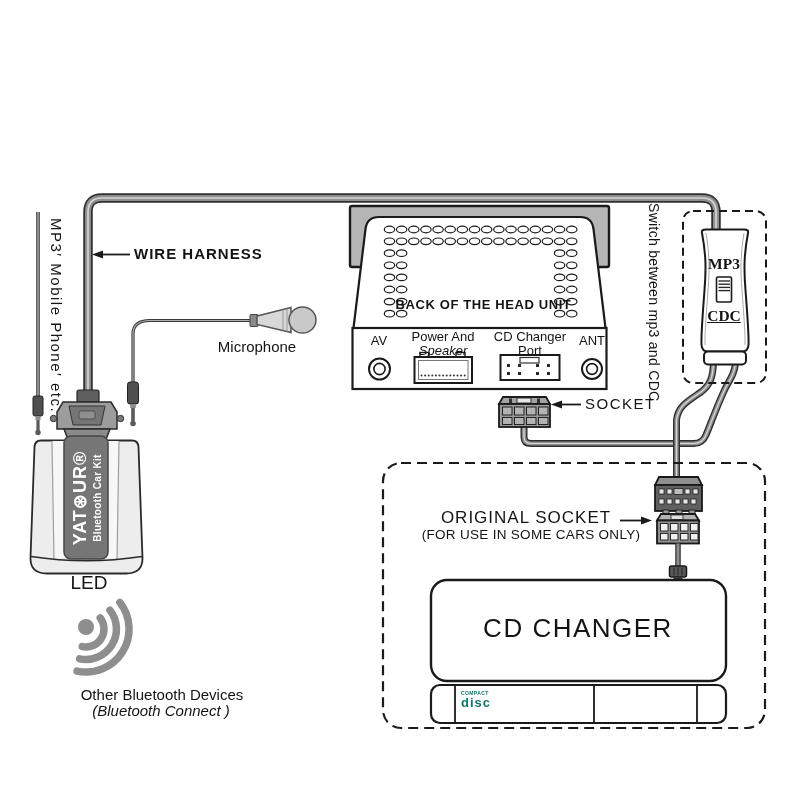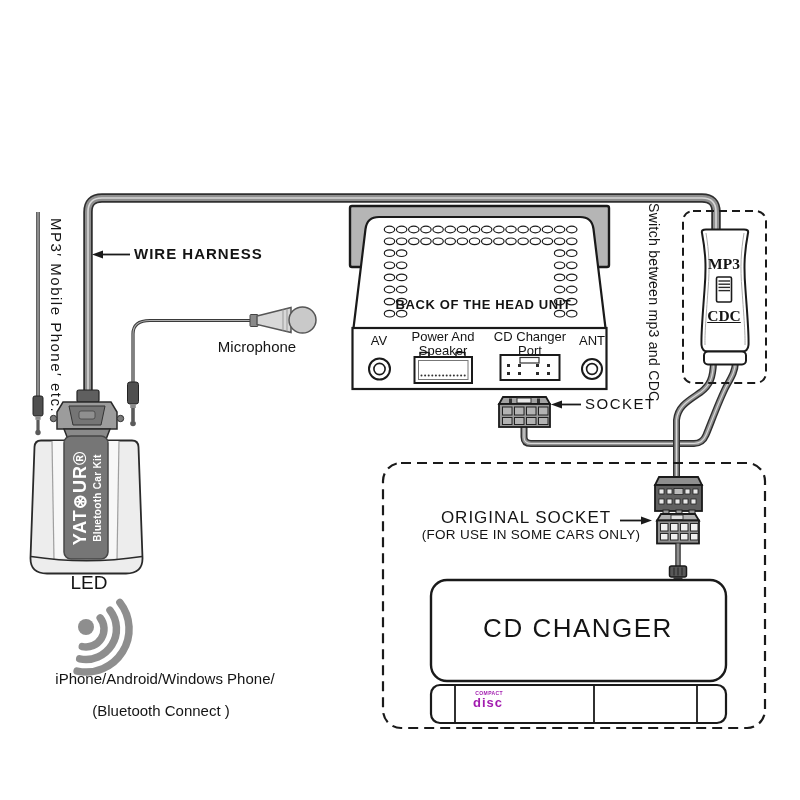--- a/index.html
+++ b/index.html
@@ -8,21 +8,21 @@
   #diagram{position:absolute;left:0;top:0;}
   .lbl{position:absolute;white-space:nowrap;color:#141414;line-height:1.1;}
   .ctr{transform:translateX(-50%);}
   .vtext{writing-mode:vertical-rl;text-orientation:mixed;}
   .serifb{font-family:"Liberation Serif",serif;font-weight:bold;}
   #brand-block{position:absolute;left:26px;top:479px;width:120px;height:38px;
                transform:rotate(-90deg);display:flex;flex-direction:column;
                align-items:center;justify-content:center;color:#fff;text-align:center;}
   #brand-block .b1{font-size:18px;font-weight:bold;letter-spacing:1px;}
   #brand-block .b2{font-size:10px;font-weight:bold;letter-spacing:.3px;margin-top:1px;}
-  #disc-logo{position:absolute;left:461px;top:691px;width:42px;text-align:right;color:#a21caf;line-height:1;}
+  #disc-logo{position:absolute;left:461px;top:691px;width:42px;text-align:left;color:#0f766e;line-height:1;}
   #disc-logo .t{font-size:5px;font-weight:bold;letter-spacing:.4px;}
   #disc-logo .d{font-size:13px;font-weight:bold;letter-spacing:1px;margin-top:0px;}
 </style>
 </head>
 <body>
 
 <div id="canvas">
 
 <svg id="diagram" width="800" height="800" viewBox="0 0 800 800">
 
@@ -317,41 +317,41 @@
 <div class="lbl vtext" style="left:47px;top:218px;font-size:15px;letter-spacing:1.5px;">MP3′ Mobile Phone′ etc.</div>
 
 <div class="lbl" style="left:134px;top:246px;font-size:15px;font-weight:700;letter-spacing:1px;">WIRE HARNESS</div>
 
 <div class="lbl ctr" style="left:257px;top:339px;font-size:15px;">Microphone</div>
 
 <div class="lbl ctr" style="left:480px;top:298px;font-size:13px;font-weight:bold;letter-spacing:.6px;padding-left:7px;">BACK OF THE HEAD UNIT</div>
 
 <div class="lbl ctr" style="left:379px;top:334px;font-size:13px;">AV</div>
 <div class="lbl ctr" style="left:443px;top:330px;font-size:13px;">Power And</div>
-<div class="lbl ctr" style="left:443px;top:344px;font-size:13px;">Speaker</div>
+<div class="lbl ctr" style="left:443px;top:344px;font-size:13px;font-style:italic;">Speaker</div>
 <div class="lbl ctr" style="left:530px;top:330px;font-size:13px;">CD Changer</div>
 <div class="lbl ctr" style="left:530px;top:344px;font-size:13px;">Port</div>
 <div class="lbl ctr" style="left:592px;top:334px;font-size:13px;">ANT</div>
 
 <div class="lbl vtext" style="left:646px;top:203px;font-size:14px;letter-spacing:.3px;">Switch between mp3 and CDC</div>
 
 <div class="lbl ctr serifb" style="left:724px;top:255px;font-size:15.5px;">MP3</div>
 <div class="lbl ctr serifb" style="left:724px;top:307px;font-size:15.5px;text-decoration:underline;">CDC</div>
 
 <div class="lbl" style="left:585px;top:396px;font-size:15px;letter-spacing:1.5px;">SOCKET</div>
 
 <div class="lbl ctr" style="left:531px;top:528px;font-size:13.5px;letter-spacing:.3px;">(FOR USE IN SOME CARS ONLY)</div>
 <div class="lbl ctr" style="left:526px;top:509px;font-size:17px;letter-spacing:1px;">ORIGINAL SOCKET</div>
 
 <div class="lbl ctr" style="left:578px;top:614px;font-size:26px;letter-spacing:1.5px;">CD CHANGER</div>
 
 <div class="lbl ctr" style="left:89px;top:573px;font-size:19px;">LED</div>
 
-<div class="lbl ctr" style="left:165px;top:671px;font-size:15px;">iPhone/Android/Windows Phone/</div>
-<div class="lbl ctr" style="left:161px;top:703px;font-size:15px;">(Bluetooth Connect )</div>
+<div class="lbl ctr" style="left:162px;top:687px;font-size:15px;">Other Bluetooth Devices</div>
+<div class="lbl ctr" style="left:161px;top:703px;font-size:15px;font-style:italic;">(Bluetooth Connect )</div>
 
 <div id="brand-block">
   <div class="b1">YAT⊛UR®</div>
   <div class="b2">Bluetooth Car Kit</div>
 </div>
 
 <div id="disc-logo">
   <div class="t">COMPACT</div>
   <div class="d">disc</div>
 </div>

